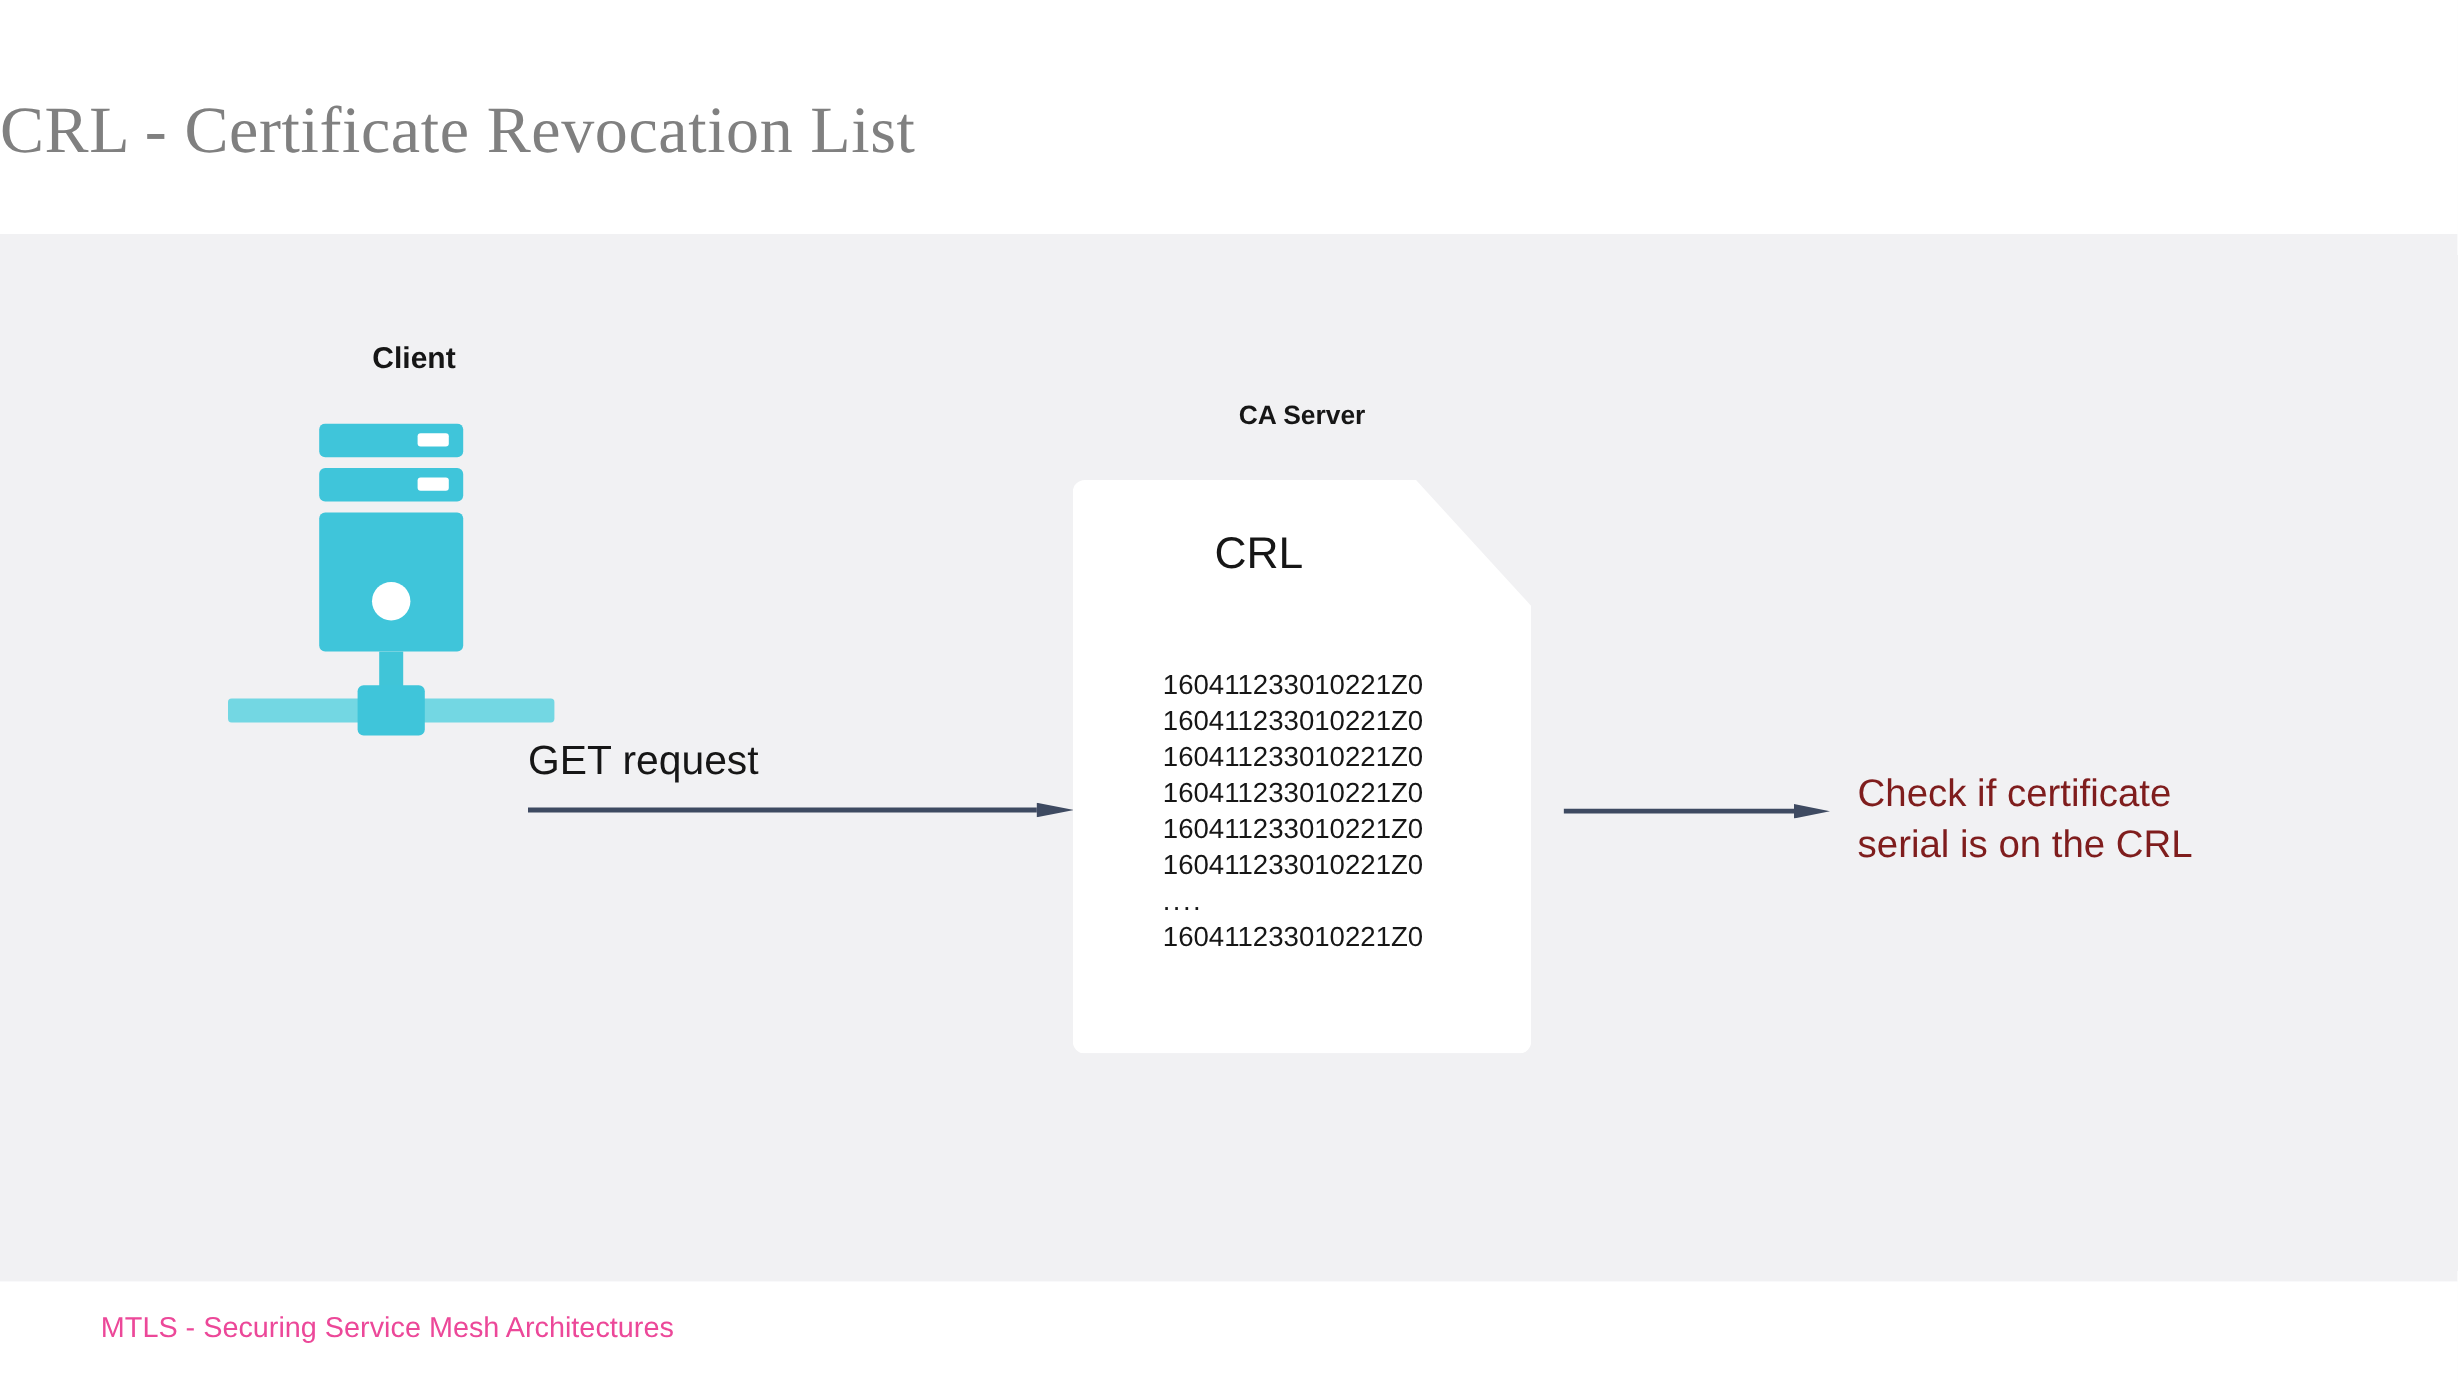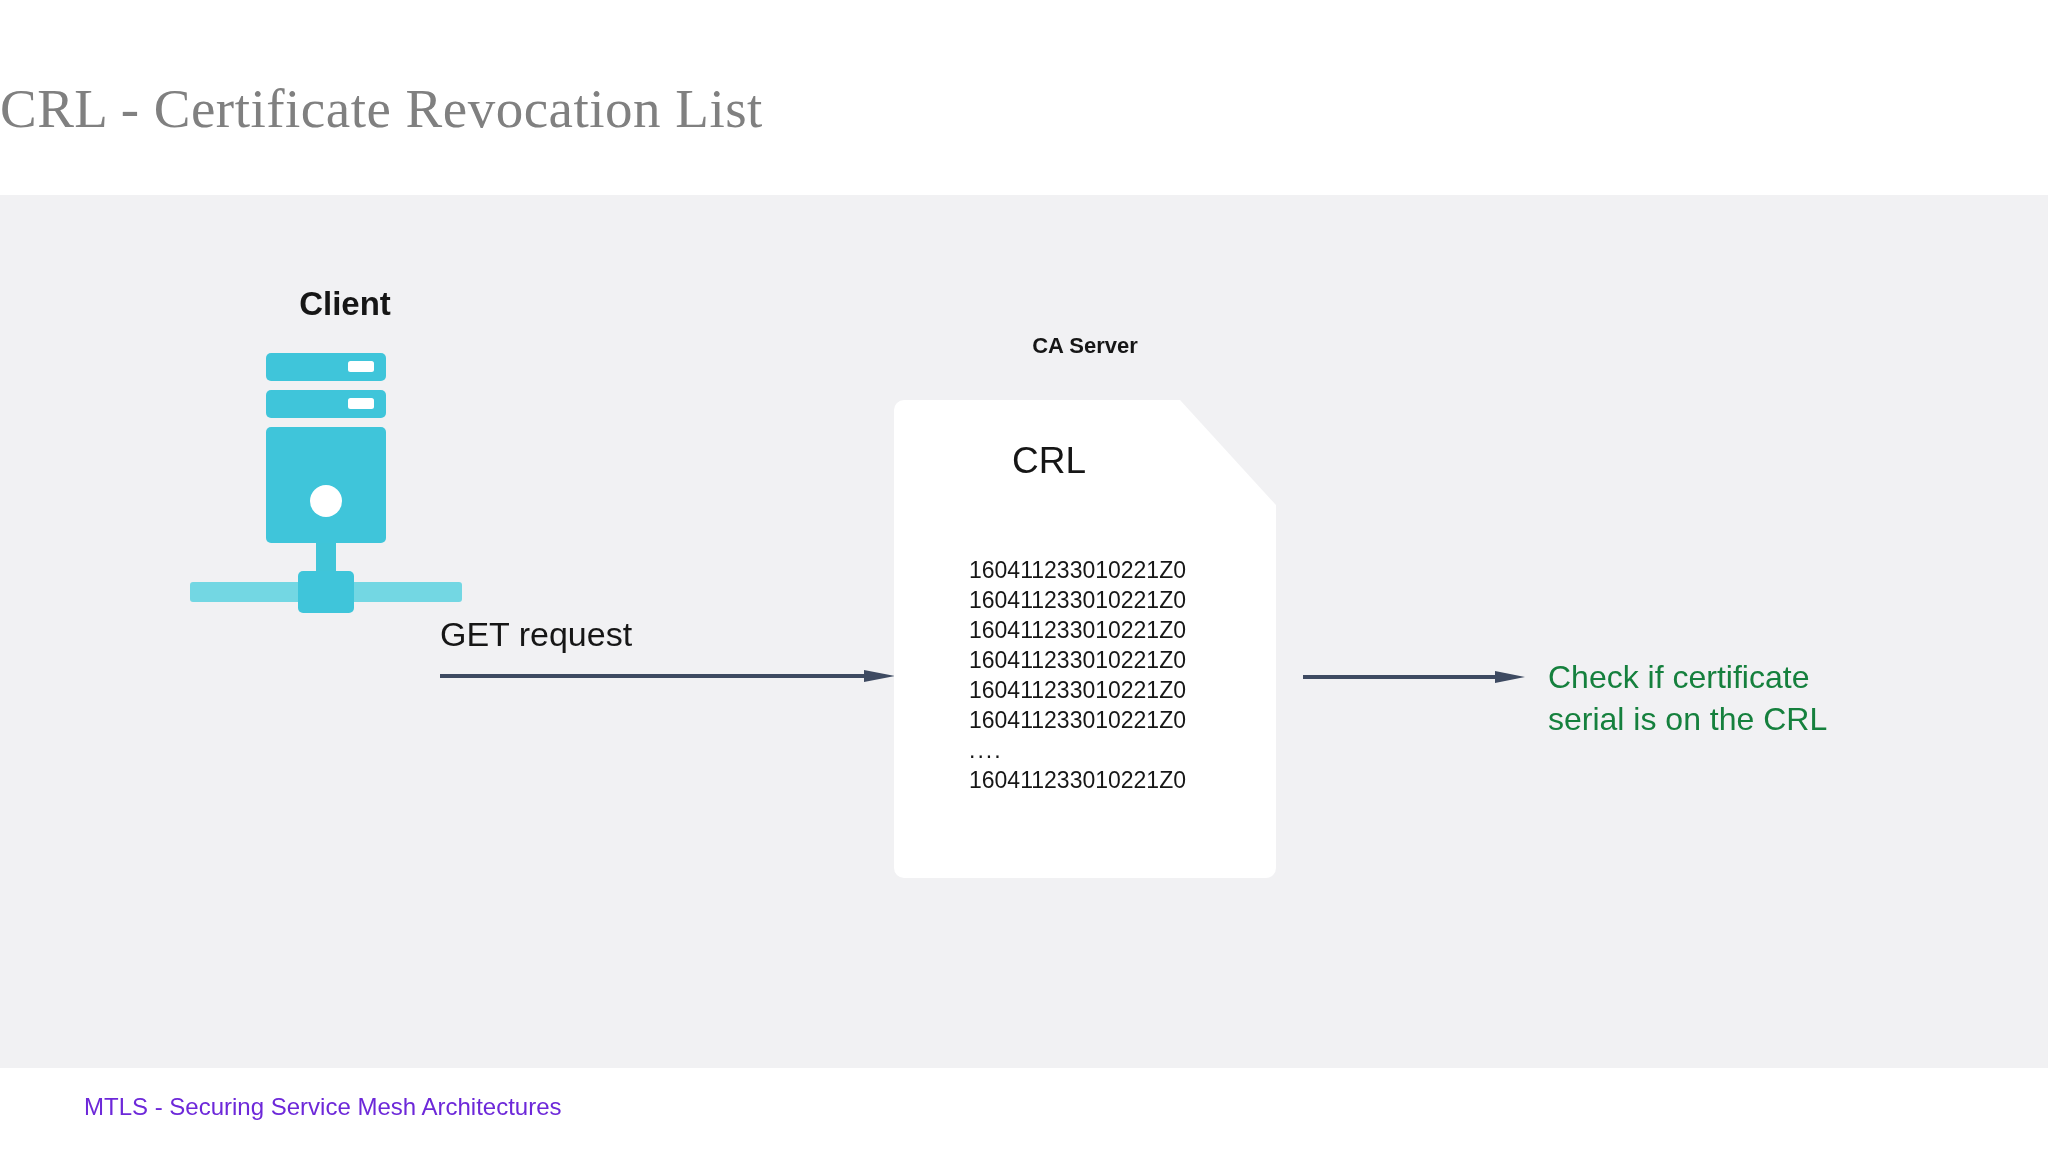--- a/index.html
+++ b/index.html
@@ -46,21 +46,21 @@
   .client-group {
     position:absolute;
     left:190px; top:285px;
     width:310px; height:340px;
   }
   .client-label {
     position:absolute;
     left:0; top:0;
     width:310px;
     text-align:center;
-    font-size:33px;
+    font-size:25px;
     font-weight:bold;
     color:#161616;
   }
   .client-icon {
     position:absolute;
     left:0; top:68px;
     width:310px; height:270px;
   }
 
   
@@ -141,37 +141,36 @@
     left:1303px; top:669px;
     width:222px; height:12px;
   }
 
   
   .check-note {
     position:absolute;
     left:1548px; top:640px;
     width:330px;
     font-size:32px;
-    color:#15803d;
+    color:#7f1d1d;
     line-height:42px;
-    margin-top:16px;
   }
 
   
   .footer {
     position:absolute;
     left:0; top:1068px;
     width:2048px; height:84px;
     background:#ffffff;
   }
   .footer-text {
     position:absolute;
     left:84px; top:25px;
     font-size:24px;
-    color:#6d28d9;
+    color:#ec4899;
     white-space:nowrap;
   }
 </style>
 </head>
 <body>
 
 <div class="slide">
 
   <div class="header">
     <div class="slide-title">CRL - Certificate Revocation List</div>

